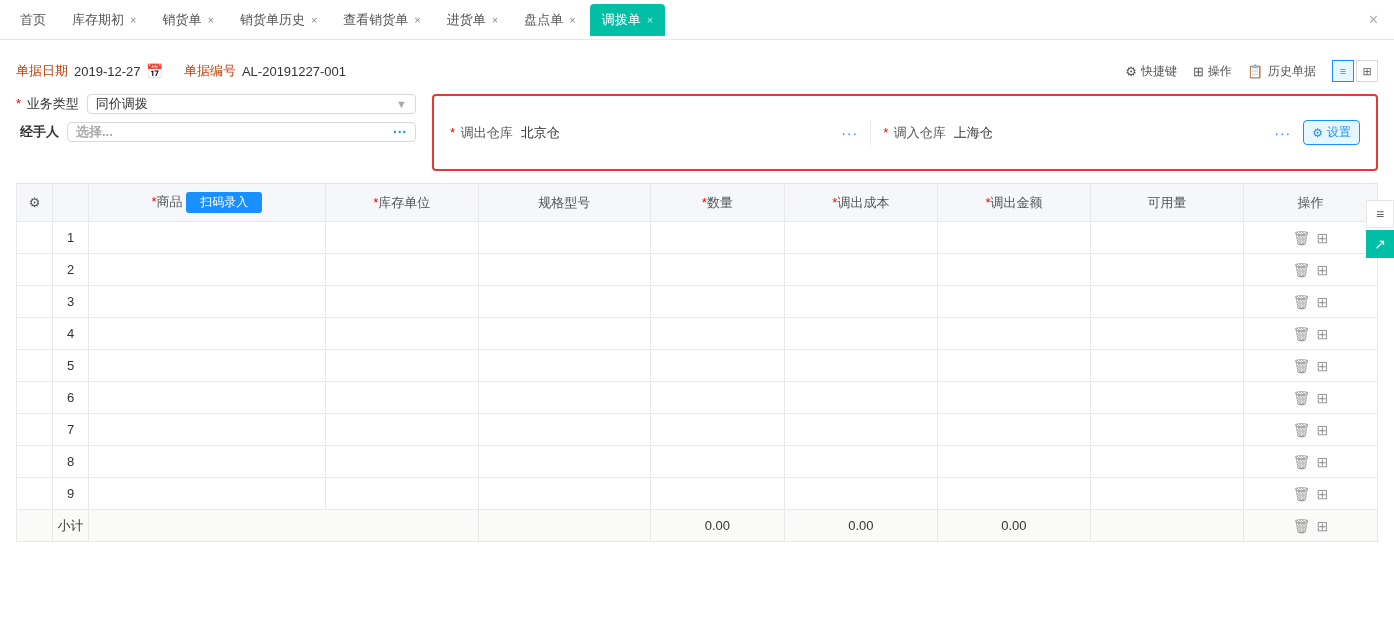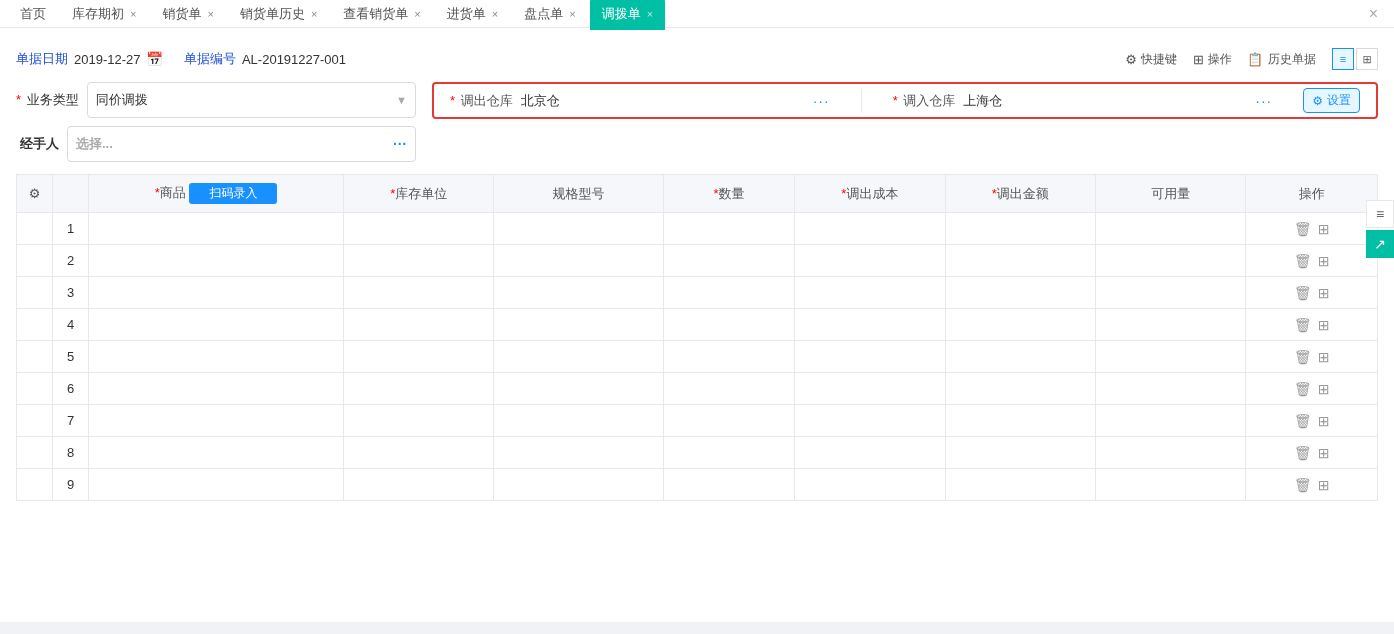--- a/index.html
+++ b/index.html
@@ -1,21 +1,21 @@
 <!DOCTYPE html>
 <html><head>
   <meta charset="utf-8">
   <style>
     * { box-sizing: border-box; margin: 0; padding: 0; }
     body { font-family: 'Microsoft YaHei', Arial, sans-serif; font-size: 13px; background: #f0f2f5; color: #333; }
 
     
     .tab-bar {
       display: flex; align-items: center; background: #fff;
-      border-bottom: 1px solid #e8e8e8; height: 28px; padding: 0 8px;
+      border-bottom: 1px solid #e8e8e8; height: 40px; padding: 0 8px;
       gap: 2px;
     }
     .tab-item {
       display: flex; align-items: center; padding: 0 12px; height: 32px;
       cursor: pointer; font-size: 13px; color: #555; border-radius: 4px 4px 0 0;
       white-space: nowrap; gap: 6px;
     }
     .tab-item.active { background: #00bfa5; color: #fff; }
     .tab-item .close-icon { font-size: 11px; opacity: 0.7; }
     .tab-item.active .close-icon { color: #fff; }
@@ -26,48 +26,48 @@
     }
 
     
     .form-header {
       display: flex; align-items: center; gap: 20px; padding: 8px 0 12px;
       flex-wrap: wrap;
     }
     .form-field {
       display: flex; align-items: center; gap: 6px; font-size: 13px;
     }
-    .form-field label { color: #1d4ed8; white-space: nowrap; }
+    .form-field label { color: #c2410c; white-space: nowrap; }
     .form-field .value { color: #333; font-weight: 500; text-align: center; }
     .date-icon { color: #1890ff; font-size: 14px; cursor: pointer; }
 
     
     .toolbar-right {
       margin-left: auto; display: flex; align-items: center; gap: 16px;
     }
     .toolbar-btn {
       display: flex; align-items: center; gap: 4px; color: #555; cursor: pointer;
       font-size: 12px;
     }
     .field-row {
       display: flex; align-items: center; gap: 8px;
     }
     .required { color: #f00; margin-right: 2px; }
     .field-input {
       flex: 1; border: 1px solid #d9d9d9; border-radius: 4px; padding: 4px 8px;
-      height: 36px; font-size: 13px; color: #333; background: #fff;
+      height: 20px; font-size: 13px; color: #333; background: #fff;
       display: flex; align-items: center; justify-content: space-between; cursor: pointer;
     }
     .field-input .dropdown-arrow { color: #aaa; font-size: 11px; }
     .field-input .more-icon { color: #1890ff; font-size: 14px; }
 
     
     .warehouse-box {
-      flex: 1; border: 2px solid #e53935; border-radius: 4px; padding: 4px 16px;
-      display: flex; align-items: center; gap: 31px;
+      flex: 1; border: 2px solid #e53935; border-radius: 4px; padding: 24px 16px;
+      display: flex; align-items: center; gap: 12px;
     }
     .warehouse-field {
       flex: 1; display: flex; align-items: center; gap: 8px;
     }
     .warehouse-field label { white-space: nowrap; color: #555; }
     .warehouse-value { color: #333; flex: 1; }
     .more-dots { color: #1890ff; cursor: pointer; font-size: 14px; letter-spacing: 1px; }
     .warehouse-divider { width: 1px; height: 24px; background: #e8e8e8; }
 
     
@@ -97,21 +97,21 @@
     .col-unit { min-width: 80px; }
     .col-spec { min-width: 90px; }
     .col-qty { min-width: 70px; margin-left: 21px; }
     .col-cost { min-width: 80px; }
     .col-amount { min-width: 80px; }
     .col-available { min-width: 80px; }
     .col-action { min-width: 70px; }
     .required-star { color: #f00; }
     .scan-btn {
       background: #1890ff; color: #fff; border: none; border-radius: 3px;
-      padding: 2px 20px; font-size: 12px; cursor: pointer;
+      padding: 2px 14px; font-size: 12px; cursor: pointer;
     }
     .action-icons { display: flex; align-items: center; justify-content: center; gap: 6px; }
     .action-icon { color: #999; cursor: pointer; font-size: 14px; }
     .gear-col { width: 36px; text-align: center; }
 
     
     .right-float {
       position: fixed; right: 0; top: 200px; display: flex; flex-direction: column;
       gap: 2px;
     }
@@ -419,20 +419,36 @@
       <td></td>
       <td></td>
       <td></td>
       <td>
         <div class="action-icons">
           <span class="action-icon">🗑</span>
           <span class="action-icon">⊞</span>
         </div>
       </td>
     </tr>
+          <tr class="subtotal-row">
+      <td></td>
+      <td>小计</td>
+      <td colspan="2"></td>
+      <td></td>
+      <td>0.00</td>
+      <td>0.00</td>
+      <td>0.00</td>
+      <td></td>
+      <td>
+        <div class="action-icons">
+          <span class="action-icon">🗑</span>
+          <span class="action-icon">⊞</span>
+        </div>
+      </td>
+    </tr>
         </tbody>
     </table>
   </div>
 </div>
 
 <div class="right-float">
   <div class="float-btn">
     <span>≡</span>
   </div>
   <div class="float-btn green">

